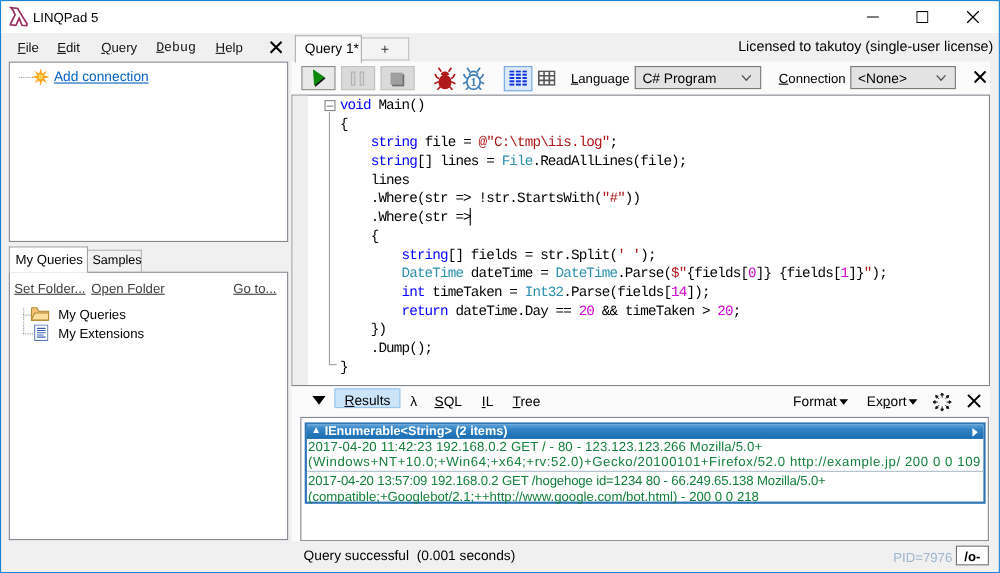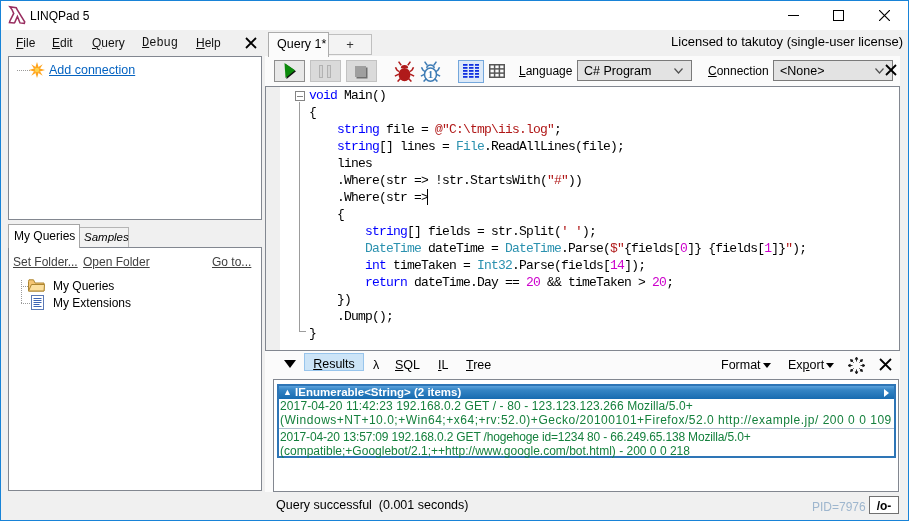--- a/index.html
+++ b/index.html
@@ -10,21 +10,21 @@
 .titlebar { left:1px; top:1px; width:907px; height:29px; background:#ffffff; }
 .title-text { left:30px; top:9px; font-size:12px; color:#000; }
 .menu-item { top:36px; font-size:12px; color:#111; }
 .u { text-decoration:underline; }
 
 .connbox { left:8px; top:56px; width:254px; height:164px; background:#fff; border:1px solid #828790; }
 .addconn { left:49px; top:63px; font-size:12.5px; color:#0563c1; text-decoration:underline; }
 .dotline { left:17px; top:70px; width:13px; border-top:1px dotted #9a9a9a; }
 
 .tabMQ { left:8px; top:224px; width:72px; height:24px; background:#fff; border:1px solid #a5a5a5; border-bottom:none; z-index:3; font-size:12px; padding:4px 0 0 5px; color:#000; }
-.tabSa { left:80px; top:227px; width:49px; height:31px; background:#f2f2f2; border:1px solid #b5b5b5; border-left:none; font-size:11.5px; padding:3px 0 0 4px; color:#000;font-style:italic; }
+.tabSa { left:80px; top:227px; width:49px; height:31px; background:#f2f2f2; border:1px solid #b5b5b5; border-left:none; font-size:11.5px; padding:3px 0 0 4px; color:#000; }
 .treebox { left:8px; top:247px; width:254px; height:244px; background:#fff; border:1px solid #828790; }
 .llink { font-size:12px; color:#404040; text-decoration:underline; }
 .treetext { font-size:12px; color:#000; }
 
 .rightpane { left:265px; top:56px; width:635px; height:436px; background:#fbfbfb; }
 .qtab { left:268px; top:32px; width:61px; height:25px; background:#fbfbfb; border:1px solid #acacac; border-bottom:none; z-index:3; font-size:12.5px; padding:4px 0 0 8px; }
 .plustab { left:329px; top:34px; width:43px; height:21px; background:#f3f3f3; border:1px solid #bfbfbf; border-left:none; font-size:13px; text-align:center; padding-top:2px; color:#333; }
 .lic { left:600px; top:34px; width:303px; text-align:right; font-size:13px; color:#000; }
 
 .tbtn { top:60px; width:31px; height:22px; }
@@ -210,21 +210,21 @@
   </g>
 </svg>
 <div class="abs lbl" style="left:519px;"><span class="u">L</span>anguage</div>
 <div class="abs ddown" style="left:577px;width:115px;">
     <span class="txt">C# Program</span>
   <svg style="position:absolute;right:8px;top:7px;" width="9" height="6" viewBox="0 0 9 6">
       <polyline points="0.5,0.5 4.5,5 8.5,0.5" fill="none" stroke="#505050" stroke-width="1.2"></polyline>
     </svg>
 </div>
 <div class="abs lbl" style="left:708px;"><span class="u">C</span>onnection</div>
-<div class="abs ddown" style="left:773px;width:120px;">
+<div class="abs ddown" style="left:773px;width:96px;">
     <span class="txt">&lt;None&gt;</span>
   <svg style="position:absolute;right:8px;top:7px;" width="9" height="6" viewBox="0 0 9 6">
       <polyline points="0.5,0.5 4.5,5 8.5,0.5" fill="none" stroke="#505050" stroke-width="1.2"></polyline>
     </svg>
 </div>
 <svg class="abs" style="left:885px;top:64px;" width="12" height="12" viewBox="0 0 12 12">
     <path d="M1 1 L11 11 M11 1 L1 11" stroke="#000" stroke-width="1.8"></path>
   </svg>
 
 <div class="abs editor"></div>

